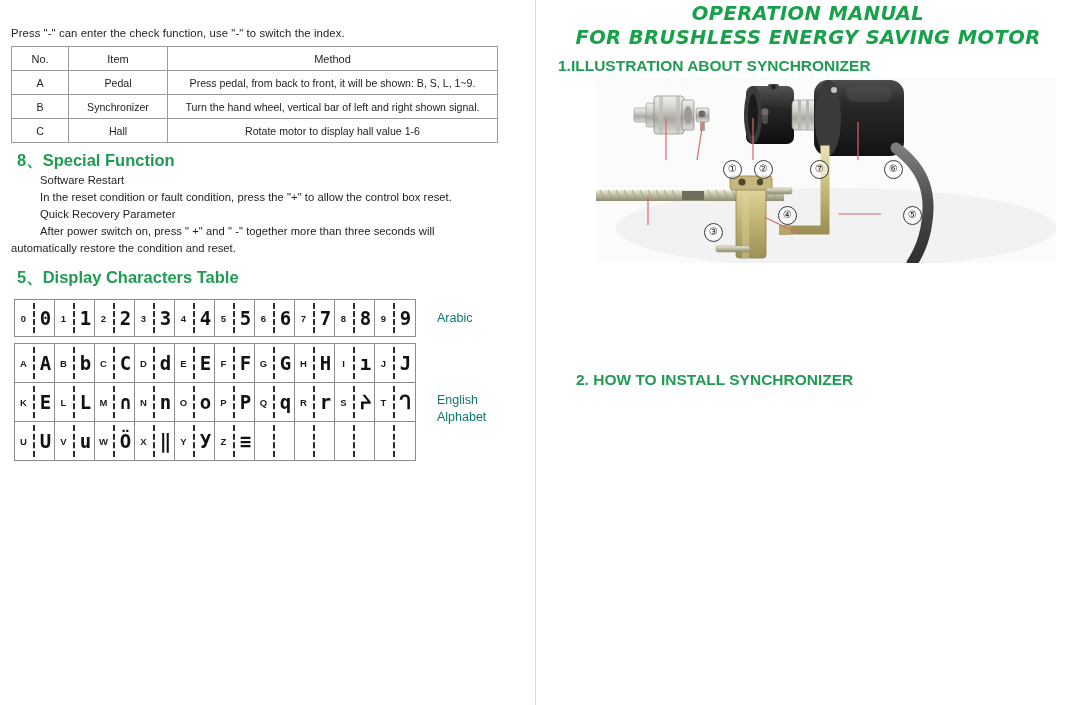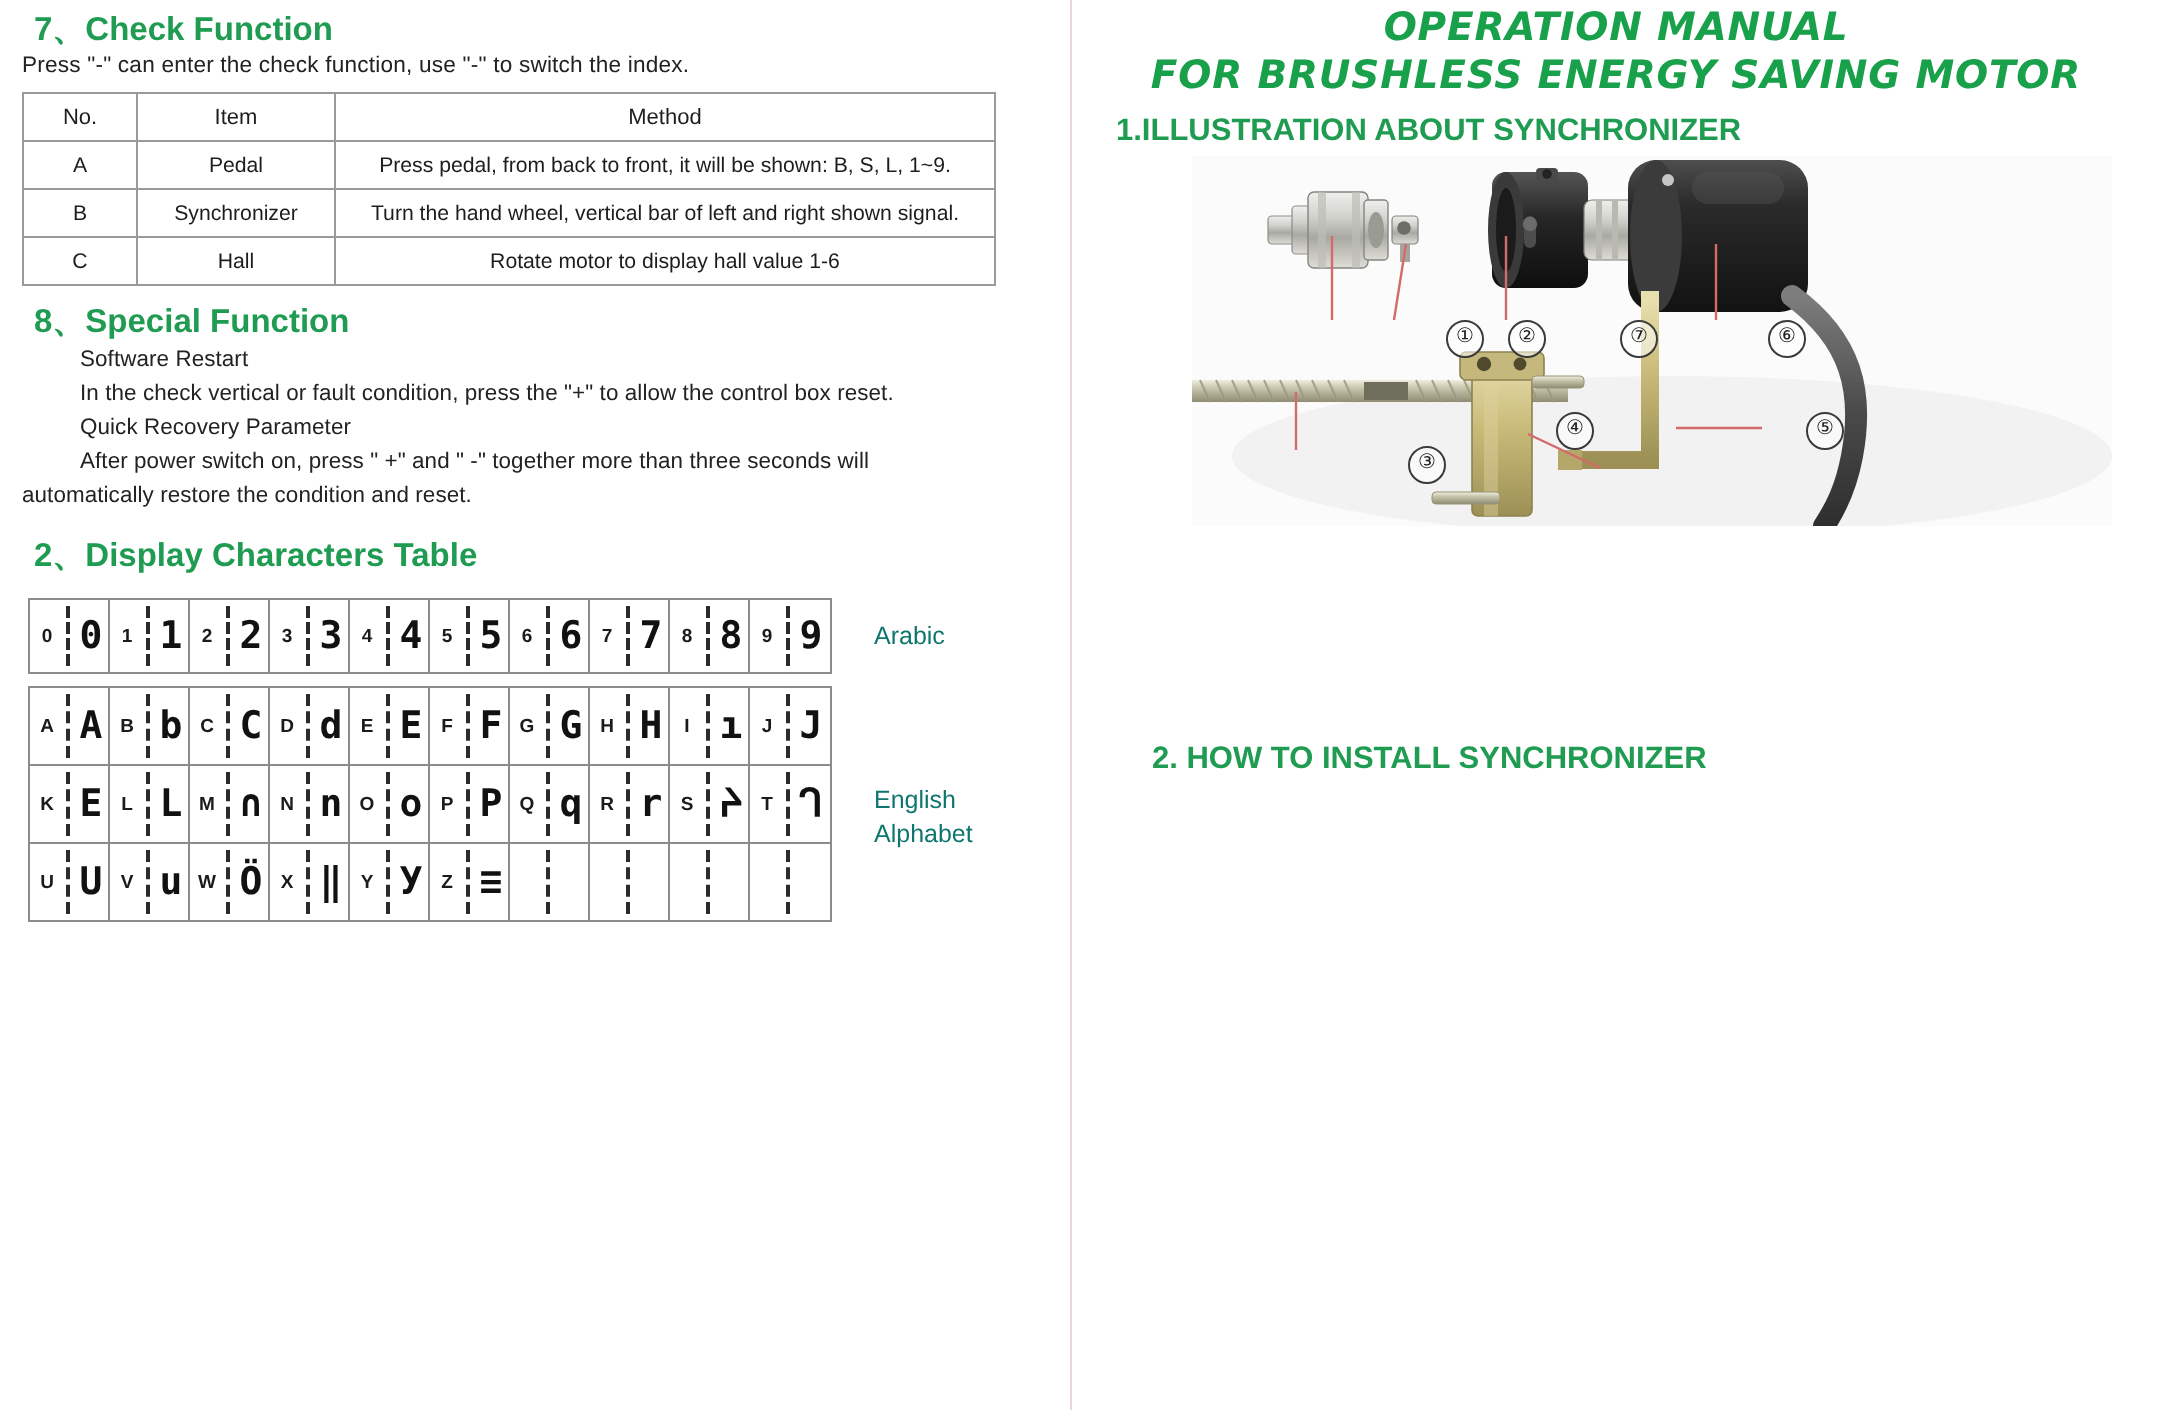--- a/index.html
+++ b/index.html
@@ -197,21 +197,20 @@
     color: #1f9c52;
     font-weight: bold;
     margin-top: 40px;
   }
 </style>
 </head>
 <body>
 
 <div id="left-page">
 
-  <h2 class="sec-title" id="sec7-title">7、Check Function</h2>
 
   <div id="sec7-sub">Press  "-"  can enter the check function, use "-" to switch the index.</div>
 
   <table id="check-table">
     <thead>
       <tr>
         <td>No.</td>
         <td>Item</td>
         <td>Method</td>
       </tr>
@@ -230,26 +229,26 @@
       <tr>
         <td>C</td>
         <td>Hall</td>
         <td>Rotate motor to display hall value 1-6</td>
       </tr>
     </tbody>
   </table>
 
   <h2 class="sec-title" id="sec8-title">8、Special Function</h2>
   <div class="sec8-line" id="sec8-l1">Software Restart</div>
-  <div class="sec8-line" id="sec8-l2">In the check vertical or fault condition, press the  "+"  to allow the control box reset.</div>
+  <div class="sec8-line" id="sec8-l2">In the reset condition or fault condition, press the  "+"  to allow the control box reset.</div>
   <div class="sec8-line" id="sec8-l3">Quick Recovery Parameter</div>
   <div class="sec8-line" id="sec8-l4">After power switch on, press  " +" and " -"   together more than three seconds will</div>
   <div class="sec8-line" id="sec8-l5">automatically restore the condition and reset.</div>
 
-  <h2 class="sec-title" id="sec9-title">2、Display Characters Table</h2>
+  <h2 class="sec-title" id="sec9-title">5、Display Characters Table</h2>
 
   <div id="char-table-wrap">
     <div class="char-block arabic-block">
       <div class="char-row" id="arabic-row">
           <div class="char-cell">
             <span class="small">0</span>
             <span class="dash"></span>
             <span class="lcd">0</span>
           </div>
           <div class="char-cell">

